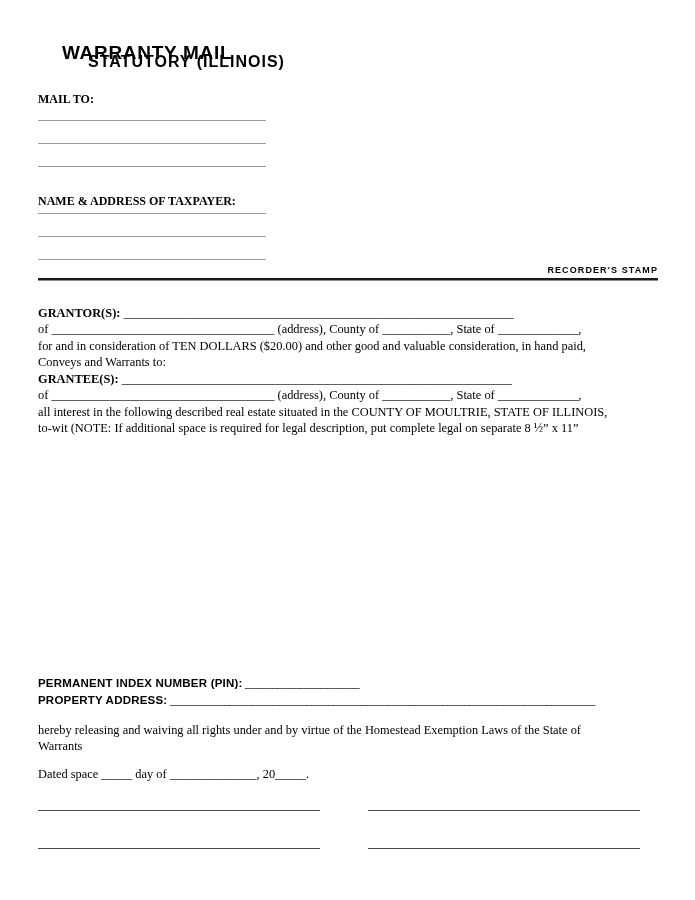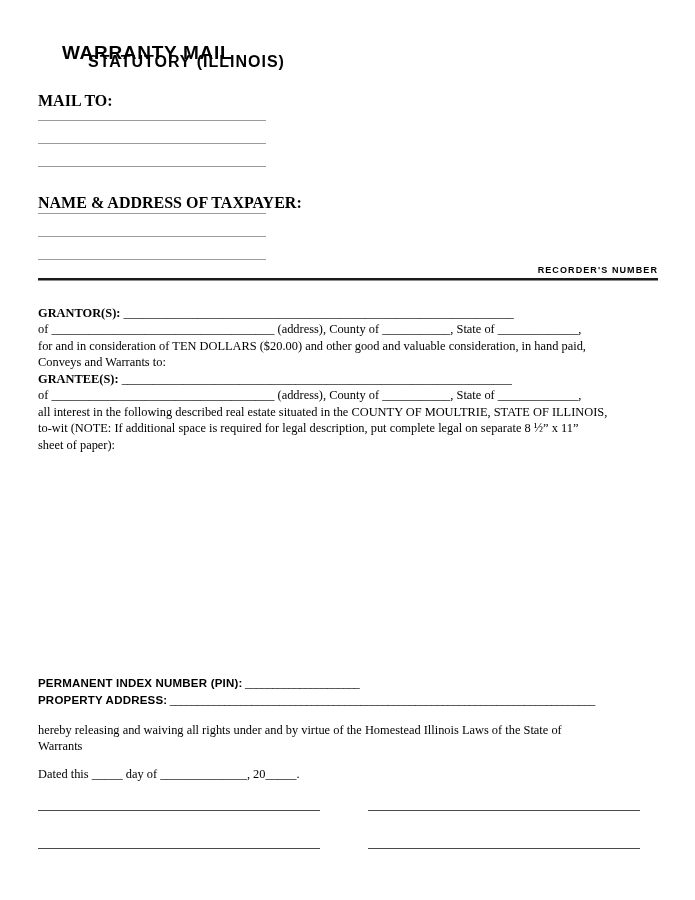--- a/index.html
+++ b/index.html
@@ -44,21 +44,21 @@
     font-size: 16px;
     letter-spacing: 1.0px;
     white-space: nowrap;
   }
 
   
   .block-label {
     position: absolute;
     font-family: "Liberation Serif", "DejaVu Serif", serif;
     font-weight: bold;
-    font-size: 16px;
+    font-size: 12px;
     white-space: nowrap;
   }
   #mail-to-label { left: 38px; top: 92px; }
   #taxpayer-label { left: 38px; top: 186px; margin-top: 8px; }
 
   
   .fill-line {
     position: absolute;
     height: 0;
     border-top: 1px solid #9a9a9a;
@@ -167,53 +167,52 @@
   <div class="block-label" id="mail-to-label">MAIL TO:</div>
   <div class="fill-line short-line" id="mail-line-1"></div>
   <div class="fill-line short-line" id="mail-line-2"></div>
   <div class="fill-line short-line" id="mail-line-3"></div>
 
   <div class="block-label" id="taxpayer-label">NAME &amp; ADDRESS OF TAXPAYER:</div>
   <div class="fill-line short-line" id="tax-line-1"></div>
   <div class="fill-line short-line" id="tax-line-2"></div>
   <div class="fill-line short-line" id="tax-line-3"></div>
 
-  <div class="recorder-stamp">RECORDER'S NUMBER</div>
+  <div class="recorder-stamp">RECORDER'S STAMP</div>
   <div class="header-rule"></div>
 
   <div class="body-block" id="grantor-block">
     <span class="lead">GRANTOR(S):</span><span> _______________________________________________________________</span>
     <span class="para-line">of ____________________________________ (address), County of ___________, State of _____________,</span>
     <span class="para-line">for and in consideration of TEN DOLLARS ($20.00) and other good and valuable consideration, in hand paid,</span>
     <span class="para-line">Conveys and Warrants to:</span>
   </div>
 
   <div class="body-block" id="grantee-block">
     <span class="lead">GRANTEE(S):</span><span> _______________________________________________________________</span>
     <span class="para-line">of ____________________________________ (address), County of ___________, State of _____________,</span>
     <span class="para-line">all interest in the following described real estate situated in the COUNTY OF MOULTRIE, STATE OF ILLINOIS,</span>
     <span class="para-line">to-wit (NOTE: If additional space is required for legal description, put complete legal on separate 8 ½” x 11”</span>
-    <span class="para-line">sheet of paper):</span>
   </div>
 
   <div style="position:absolute;left:38px;top:465px;width:620px;height:200px;"></div>
 
   <div class="form-field-row" id="address-row">
     <span>PROPERTY  ADDRESS:</span><span class="field-blank"> ______________________________________________________________________________</span>
   </div>
 
   <div class="form-field-row" id="pin-row">
     <span>PERMANENT  INDEX NUMBER (PIN):</span><span class="field-blank"> _____________________</span>
   </div>
 
   <div class="body-block" id="homestead-block">
-    <span class="para-line">hereby releasing and waiving all rights under and by virtue of the Homestead Illinois Laws of the State of</span>
+    <span class="para-line">hereby releasing and waiving all rights under and by virtue of the Homestead Exemption Laws of the State of</span>
     <span class="para-line">Warrants</span>
   </div>
 
-  <div id="dated-block">Dated this _____ day of ______________, 20_____.</div>
+  <div id="dated-block">Dated space _____ day of ______________, 20_____.</div>
 
   <div class="sig-line sig-left" id="sig-1"></div>
   <div class="sig-line sig-right" id="sig-2"></div>
   <div class="sig-line sig-left" id="sig-3"></div>
   <div class="sig-line sig-right" id="sig-4"></div>
 
 </div>
 
 </body></html>

